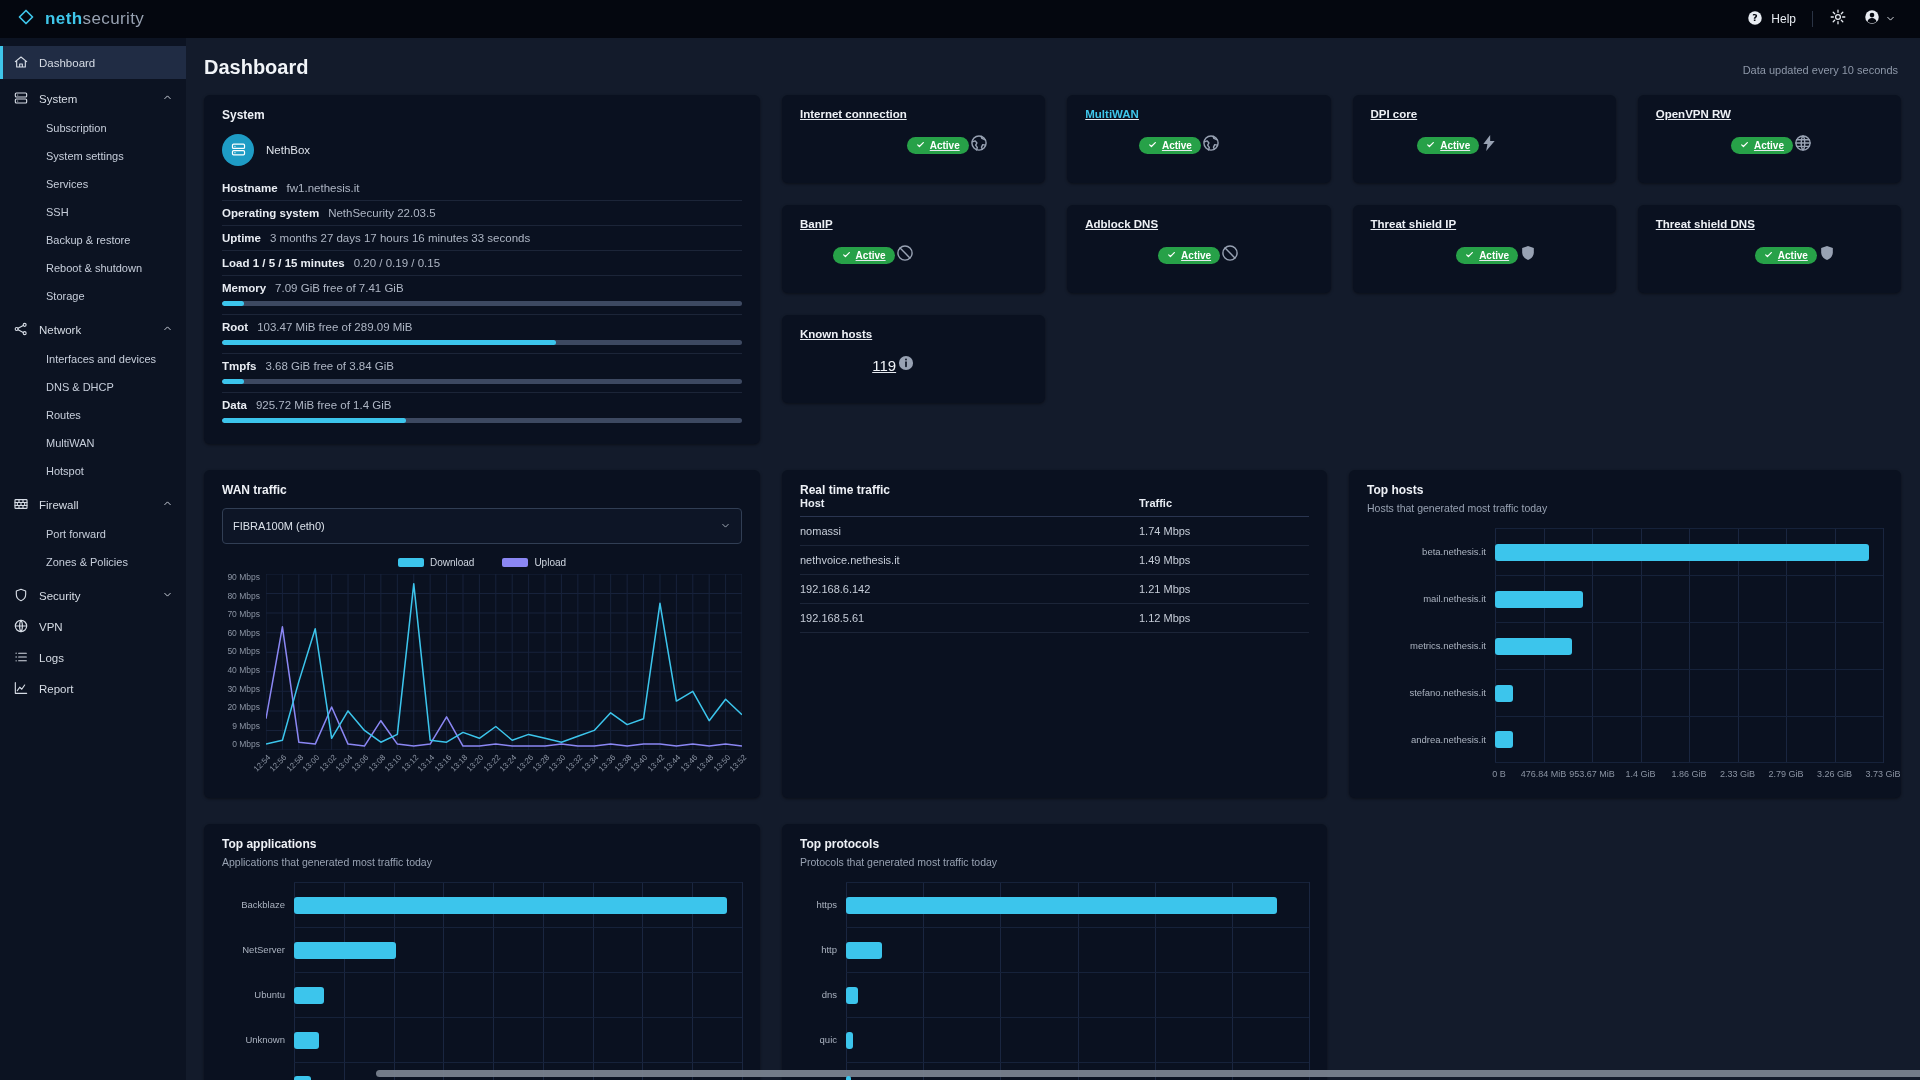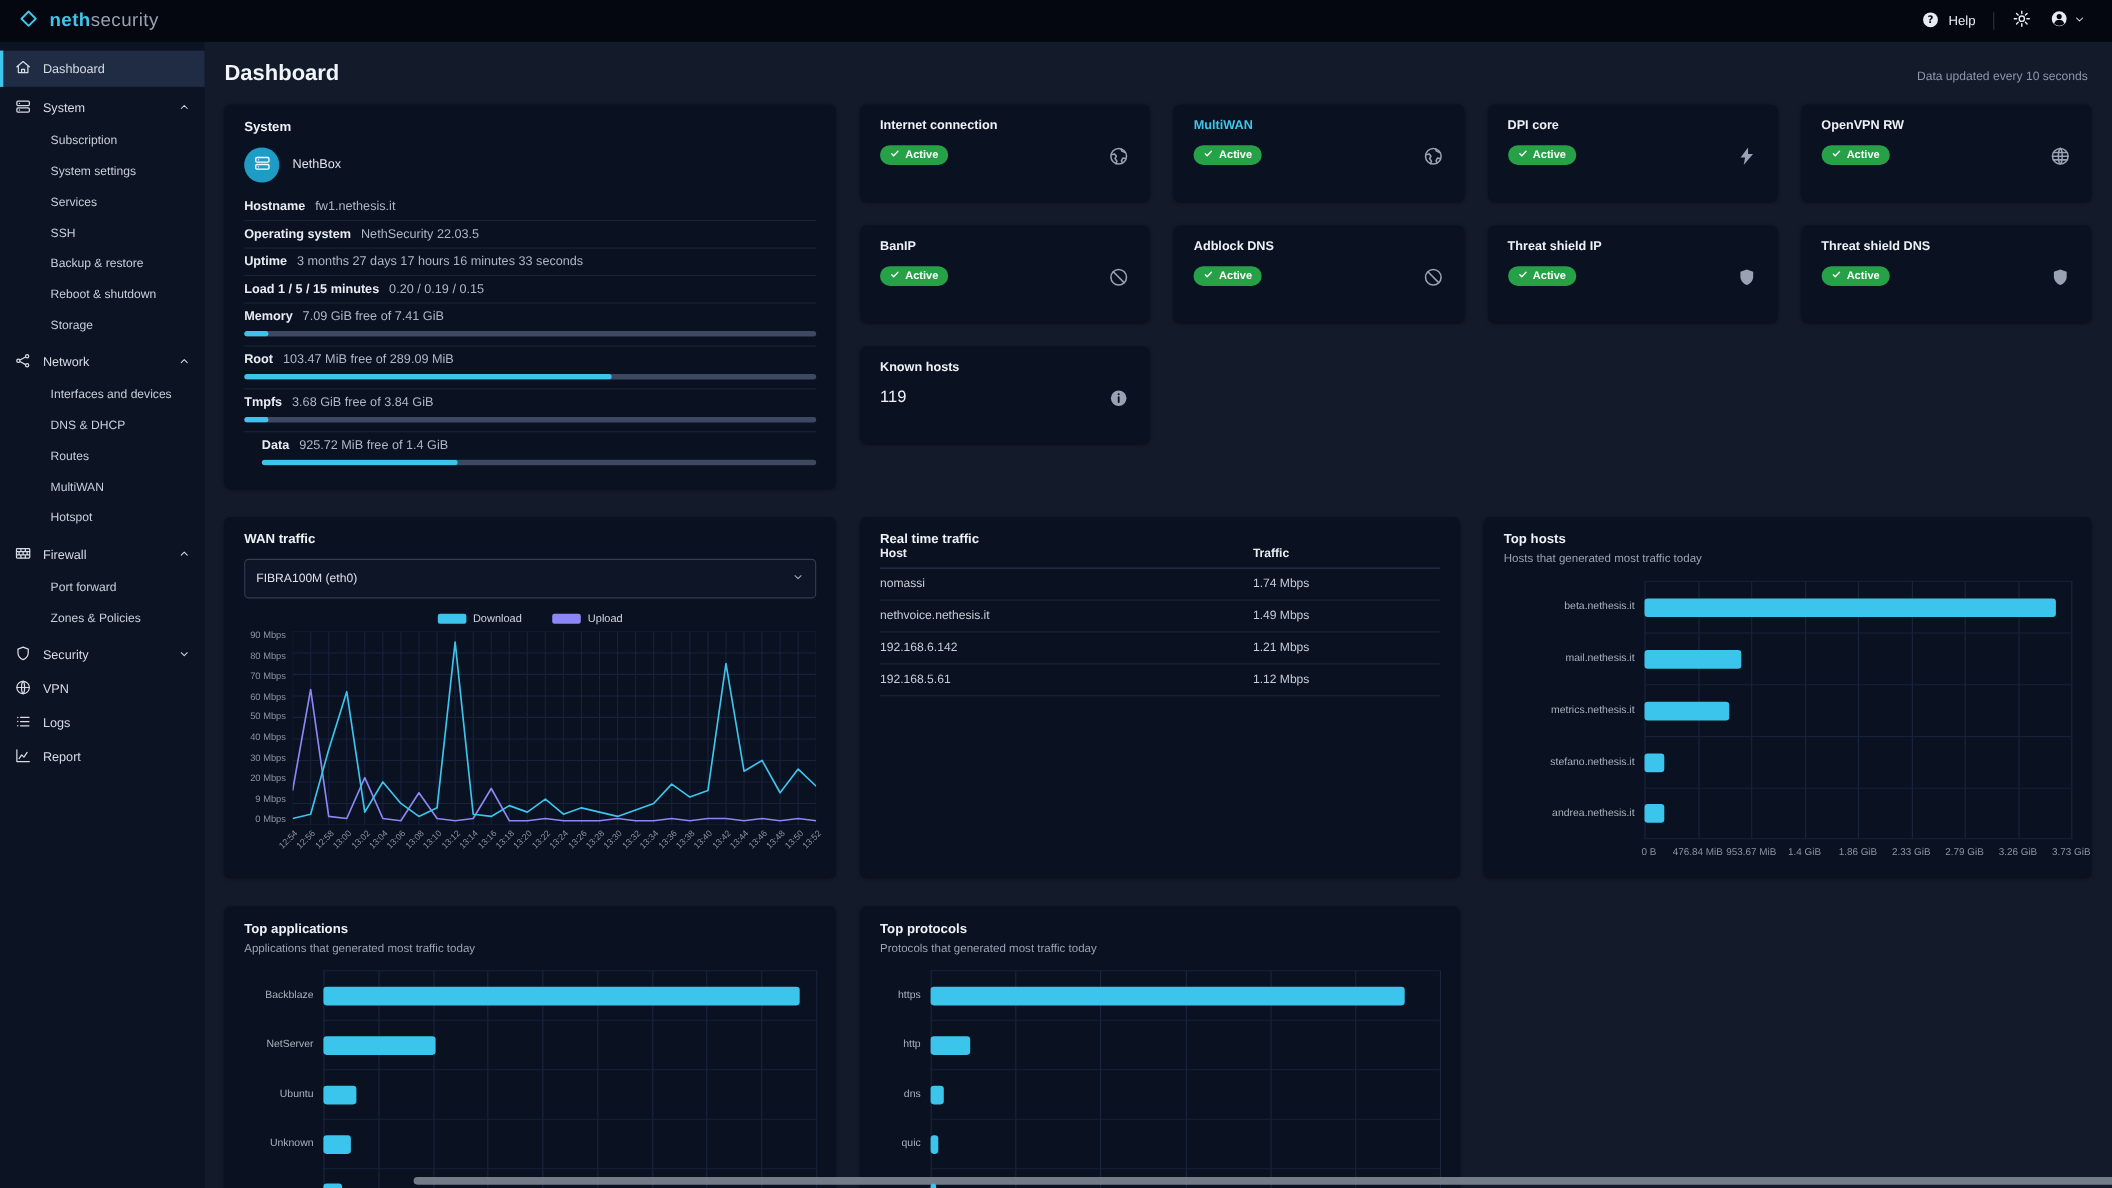--- a/index.html
+++ b/index.html
@@ -63,32 +63,32 @@
   .card-sub { font-size:10.5px; color:#98a2b2; margin-top:5px; }
 
   
   .nethbox { display:flex; align-items:center; gap:12px; margin:12px 0 10px; font-size:11.5px; color:#dde2ea; }
   .nb-icon {
     width:32px; height:32px; border-radius:50%; background:#1e9cc5;
     display:flex; align-items:center; justify-content:center; color:#fff;
   }
   .nb-icon svg { width:17px; height:17px; }
   .sysrow { padding:6px 0; border-bottom:1px solid #1c2538; font-size:11.5px; }
-  .sysrow:last-child { border-bottom:none;margin-left:16px; }
+  .sysrow:last-child { border-bottom:none; }
   .sr-label { font-weight:700; color:#e9edf3; margin-right:9px; }
   .sr-value { color:#aeb6c4; }
   .track { height:5px; background:#3d4961; border-radius:3px; margin-top:7px; margin-bottom:2px; overflow:hidden; }
   .fill { height:100%; background:#3cc5ec; border-radius:3px; }
 
   
   .status-area { display:grid; grid-template-columns:repeat(4,1fr); gap:22px; grid-auto-rows:88px; align-content:start; }
-  .status-card { display:flex; flex-direction:column; }
+  .status-card { display:flex; flex-direction:row;text-decoration:underline; }
   .status-title { font-size:11.5px; font-weight:700; color:#eef1f6; }
   .status-title.accent { color:#3fc6ea; }
-  .status-row { display:flex; align-items:flex-start; justify-content:space-between; margin-top:12px; }
+  .status-row { display:flex; align-items:center; justify-content:space-between; margin-top:12px; }
   .badge {
     display:inline-flex; align-items:center; gap:5px; background:#27a148; color:#fff;
     font-size:10px; font-weight:700; border-radius:10px; padding:3px 9px;
   }
   .badge svg { width:9px; height:9px; }
   .status-icon { color:#98a2b3; }
   .status-icon svg { width:20px; height:20px; }
   .kh-value { font-size:15px; color:#f0f3f7; font-weight:400; }
 
   

